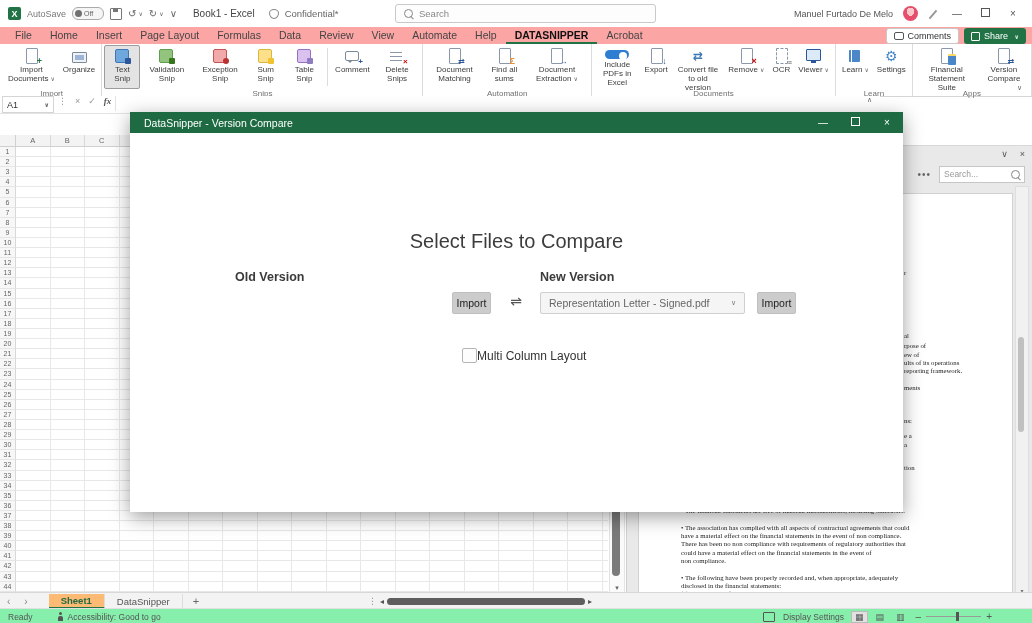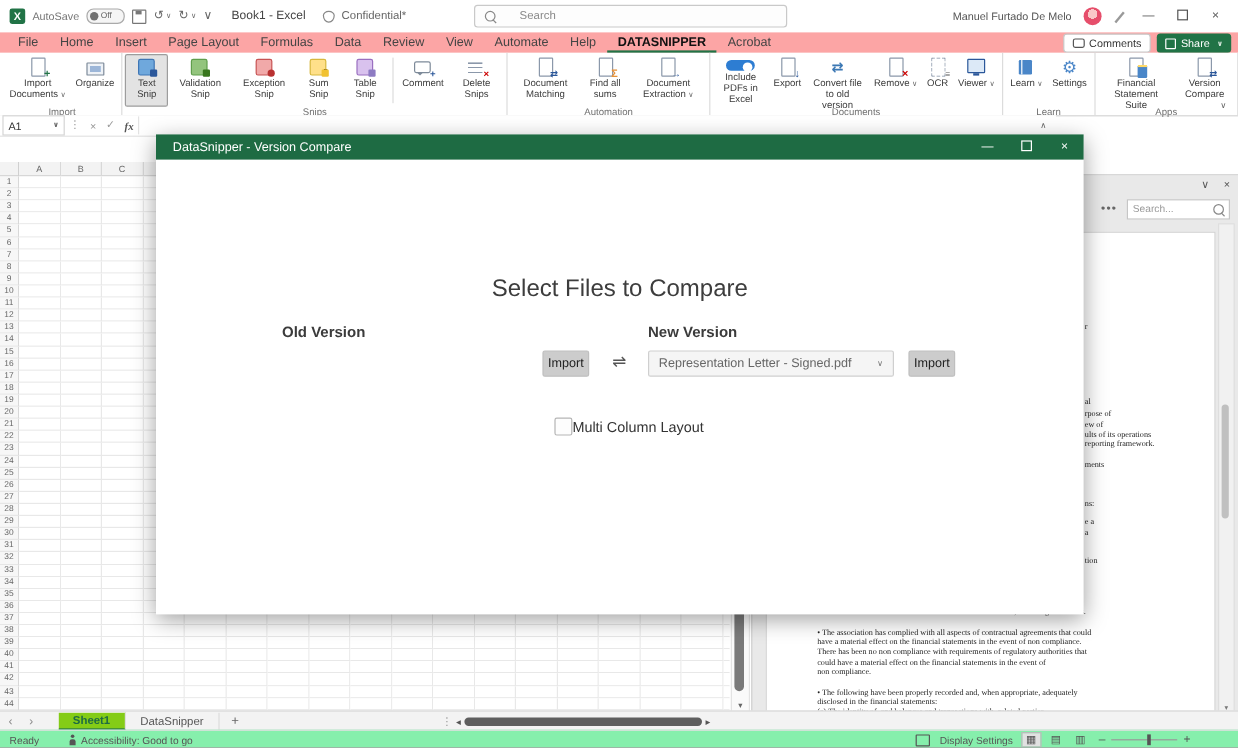--- a/index.html
+++ b/index.html
@@ -13,21 +13,21 @@
   .autosave-label{font-size:9px;color:#777;}
   .autosave-toggle{width:26px;height:11px;border:1px solid #aaa;border-radius:6px;display:flex;align-items:center;gap:2px;padding:0 2px;background:#f5f5f5;}
   .autosave-toggle .knob{width:7px;height:7px;border-radius:50%;background:#707070;}
   .autosave-toggle em{font-style:normal;font-size:7px;color:#666;}
   .qat{font-size:10px;color:#666;display:flex;align-items:center;}
   .save-icon{width:10px;height:10px;border:1px solid #777;border-radius:1px;position:relative;}
   .save-icon::before{content:"";position:absolute;left:2px;top:0;width:5px;height:3px;background:#777;}
   .doc-title{font-size:10px;color:#444;margin-left:10px;}
   .shield-icon{width:8px;height:8px;border:1px solid #888;border-radius:50% 50% 50% 50%/40% 40% 60% 60%;margin-left:8px;}
   .sensitivity{font-size:9.5px;color:#666;}
-  .tb-search{position:absolute;left:395px;top:4px;width:251px;height:17px;border:1px solid #c9c9c9;border-radius:3px;background:#fdfdfd;display:flex;align-items:center;gap:20px;padding-left:8px;}
+  .tb-search{position:absolute;left:395px;top:4px;width:251px;height:17px;border:1px solid #c9c9c9;border-radius:3px;background:#fdfdfd;display:flex;align-items:center;gap:6px;padding-left:8px;}
   .mag{width:7px;height:7px;border:1px solid #888;border-radius:50%;position:relative;flex:0 0 auto;}
   .mag::after{content:"";position:absolute;left:6px;top:6px;width:4px;height:1px;background:#888;transform:rotate(45deg);transform-origin:0 0;}
   .tb-search span.ph{font-size:9.5px;color:#888;}
   .tb-right{position:absolute;right:0;top:0;height:27px;display:flex;align-items:center;gap:10px;padding-right:10px;}
   .user-name{font-size:9px;color:#555;}
   .avatar{width:15px;height:15px;border-radius:50%;background:radial-gradient(circle at 50% 38%,#f9c8c8 0 4px,#e64e6b 4px);}
   .pencil-icon{width:10px;height:10px;position:relative;}
   .pencil-icon::before{content:"";position:absolute;left:4px;top:0;width:2px;height:11px;background:#999;transform:rotate(40deg);}
   .winbtn{font-size:10px;color:#555;width:18px;text-align:center;}
   .maxbox{display:inline-block;width:7px;height:7px;border:1px solid #555;}
@@ -91,21 +91,21 @@
   .viewer-icon::before{content:"";position:absolute;left:1px;right:1px;top:1px;height:10px;border:1px solid #2b579a;border-radius:1px;background:#dce9f7;}
   .viewer-icon::after{content:"";position:absolute;left:6px;right:6px;bottom:1px;height:2px;background:#2b579a;}
   .learn-icon::before{content:"";position:absolute;left:2px;top:2px;width:11px;height:12px;background:#4a86c8;border-radius:1px;}
   .learn-icon::after{content:"";position:absolute;left:4px;top:2px;width:1px;height:12px;background:#fff;}
   .settings-icon i{position:absolute;inset:0;right:auto;bottom:auto;width:100%;height:100%;display:flex;align-items:center;justify-content:center;font-size:14px;font-weight:400;color:#4a86c8;}
   .financial-statement-suite-icon::after{content:"";position:absolute;right:-1px;bottom:-1px;width:8px;height:9px;background:#4a86c8;border-top:2px solid #ffd966;border-radius:1px;}
   .version-compare-icon i{color:#2b579a;}
   .toggle-pill{width:24px;height:12px;border-radius:7px;background:#2d7dd2;position:relative;margin:3px auto 2px;}
   .toggle-pill::after{content:"";position:absolute;right:2px;top:2px;width:8px;height:8px;border-radius:50%;background:#fff;}
   
-  .formulabar{position:absolute;left:0;top:96px;width:880px;height:17px;display:flex;align-items:center;border-bottom:1px solid #e3e3e3;background:#fff;}
+  .formulabar{position:absolute;left:0;top:96px;width:880px;height:17px;display:flex;border-bottom:1px solid #e3e3e3;background:#fff;}
   .namebox{width:42px;height:15px;border:1px solid #d5d5d5;margin-left:2px;display:flex;align-items:center;justify-content:space-between;padding:0 4px;font-size:9px;color:#333;}
   .fb-i{font-size:9px;color:#999;padding:0 4px;}
   .fb-i.fx{font-family:"Liberation Serif",serif;font-style:italic;color:#555;font-weight:700;}
   .fb-input{flex:1;height:15px;border-left:1px solid #e3e3e3;}
   .fb-expand{font-size:7px;color:#666;padding-right:8px;}
   
   .gridwrap{position:absolute;left:0;top:135px;width:608px;height:457px;overflow:hidden;background:#fff;}
   .ghr{display:flex;height:12px;}
   .gcorner{width:15px;background:#f3f3f3;border-right:1px solid #d0d0d0;border-bottom:1px solid #d0d0d0;flex:0 0 auto;}
   .ghc{width:33.5px;flex:0 0 auto;background:#f3f3f3;border-right:1px solid #d8d8d8;border-bottom:1px solid #d0d0d0;font-size:7.5px;color:#666;text-align:center;line-height:12px;}
@@ -128,21 +128,21 @@
   .frag{position:absolute;left:277px;font-family:"Liberation Serif","DejaVu Serif",serif;font-size:6.8px;color:#222;white-space:nowrap;}
   .pvscroll{position:absolute;right:4px;top:40px;width:12px;height:407px;background:#f1f1f1;border:1px solid #dedede;}
   .pvscroll .thumb{position:absolute;left:2px;width:6px;top:150px;height:95px;background:#c0c0c0;border-radius:3px;}
   .pvscroll .arr{position:absolute;left:0;right:0;bottom:0;text-align:center;font-size:6px;color:#777;}
   .phscroll{position:absolute;left:2px;right:18px;bottom:2px;height:9px;background:#f1f1f1;display:flex;align-items:center;justify-content:space-between;padding:0 2px;font-size:7px;color:#888;}
   .phscroll .thumb{flex:1;height:5px;margin:0 3px;background:#d6d6d6;border-radius:2px;}
   
   .sheetbar{position:absolute;left:0;top:592px;width:1032px;height:16px;background:#f3f3f3;border-top:1px solid #d8d8d8;display:flex;align-items:center;font-size:9.5px;color:#555;}
   .snav{padding:0 7px;color:#888;font-size:10px;}
   .stab{padding:0 12px;height:15px;line-height:15px;background:#f3f3f3;border-right:1px solid #ddd;}
-  .stab.active{background:#84cc16;color:#1e6b43;font-weight:700;border-bottom:2px solid #217346;height:13px;line-height:13px;}
+  .stab.active{background:#fdba74;color:#1e6b43;font-weight:700;border-bottom:2px solid #217346;height:13px;line-height:13px;}
   .newsheet{padding:0 10px;font-size:11px;color:#666;}
   .hsb{position:absolute;left:368px;top:0;height:16px;display:flex;align-items:center;gap:3px;}
   .hsb .dots{color:#999;font-size:9px;}
   .hsb .arrL,.hsb .arrR{font-size:8px;color:#555;}
   .hsb .thumb{width:198px;height:7px;background:#5e5e5e;border-radius:4px;}
   
   .statusbar{position:absolute;left:0;top:608px;width:1032px;height:15px;background:#86efac;border-top:1px solid #e0e0e0;display:flex;align-items:center;font-size:8.5px;color:#555;}
   .sb-ready{padding-left:8px;}
   .acc-wrap{display:flex;align-items:center;gap:4px;margin-left:24px;}
   .acc-icon{width:7px;height:9px;position:relative;}

